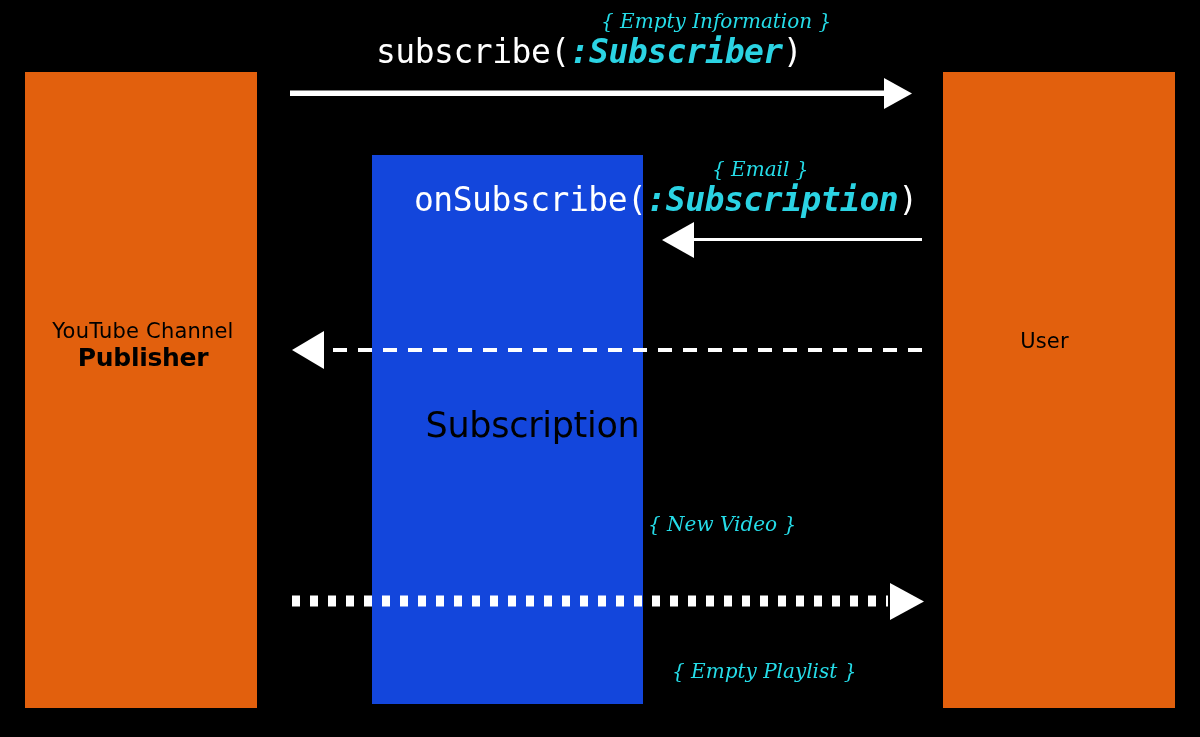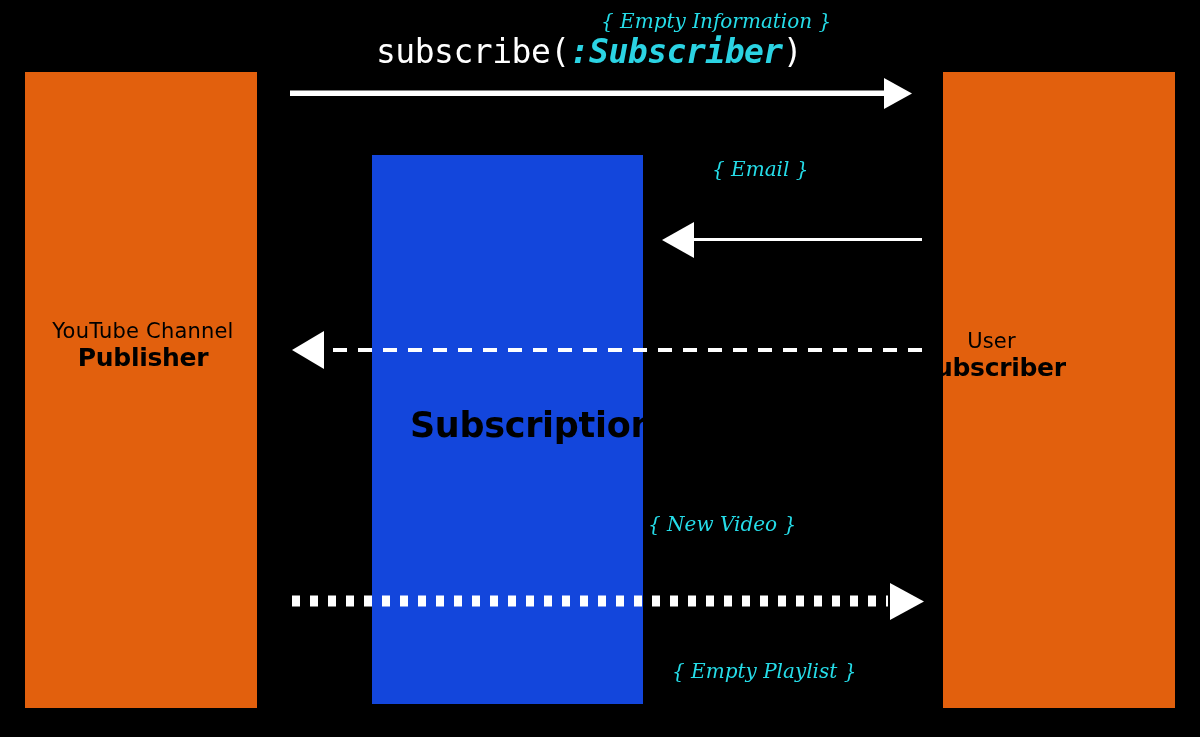--- a/index.html
+++ b/index.html
@@ -65,21 +65,21 @@
   }
 
   #subscription-title {
     position: absolute;
     left: 372px;
     top: 405px;
     width: 321px;
     text-align: center;
     color: #000000;
     font-size: 35px;
-    font-weight: 700;
+    font-weight: 400;
     letter-spacing: -0.3px;
   }
 
   
   .sig {
     position: absolute;
     font-family: "DejaVu Sans Mono", monospace;
     font-size: 33px;
     color: #FFFFFF;
     white-space: nowrap;
@@ -155,32 +155,34 @@
       <line x1="292" y1="601" x2="888" y2="601" stroke="#FFFFFF" stroke-width="11" stroke-dasharray="8 10"></line>
       <polygon points="890,583 924,601.5 890,620" fill="#FFFFFF"></polygon>
     </g>
   </svg>
 
   <div class="actor-label-stack" id="publisher-labels" style="left:25px; width:236px;">
     <span class="role-small">YouTube Channel</span>
     <span class="role-big">Publisher</span>
   </div>
 
-  <div class="actor-label-stack" id="subscriber-labels" style="left:890px; width:203px;">
+  <div class="actor-label-stack" id="subscriber-labels" style="left:943px; width:203px;">
     <span class="role-small">User</span>
-    <span class="role-big">Subscriber</span>
   </div>
 
   <div id="subscription-title">Subscription</div>
 
   <div class="note" id="note-subscribe">{ Empty Information }</div>
   <div class="sig" id="sig-subscribe">
     <span>subscribe(</span><span class="type">:Subscriber</span><span>)</span>
   </div>
 
   <div class="note" id="note-onsubscribe">{ Email }</div>
+  <div class="sig" id="sig-onsubscribe">
+    <span>onSubscribe(</span><span class="type">:Subscription</span><span>)</span>
+  </div>
 
 
   <div class="note" id="note-onnext">{ New Video }</div>
 
   <div class="note" id="note-onerror">{ Empty Playlist }</div>
 
 </div>
 
 </body></html>

